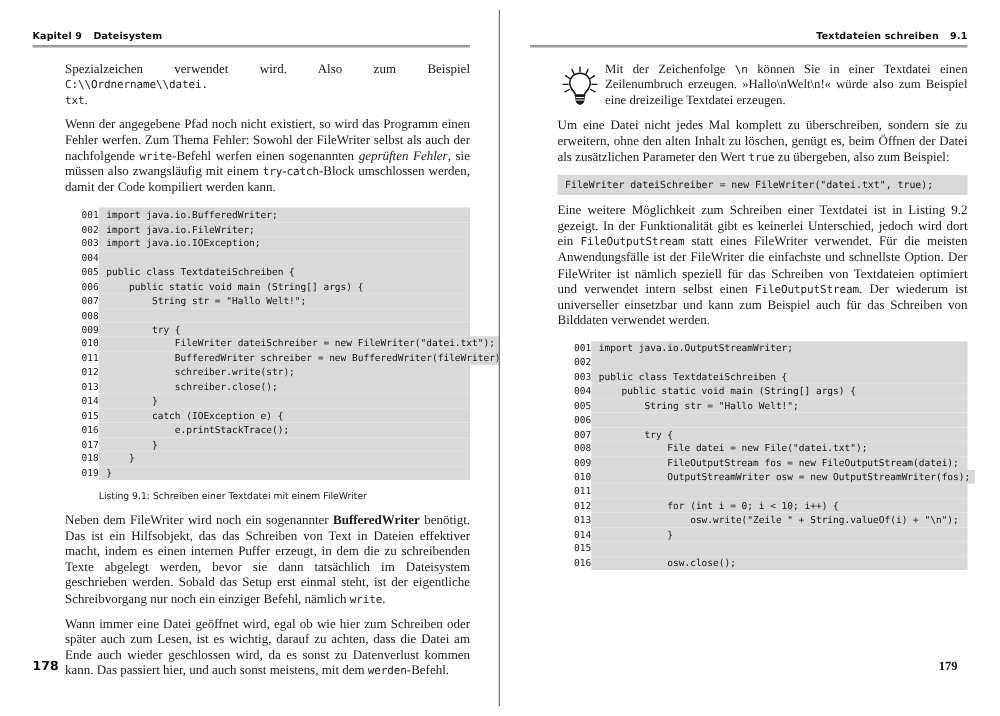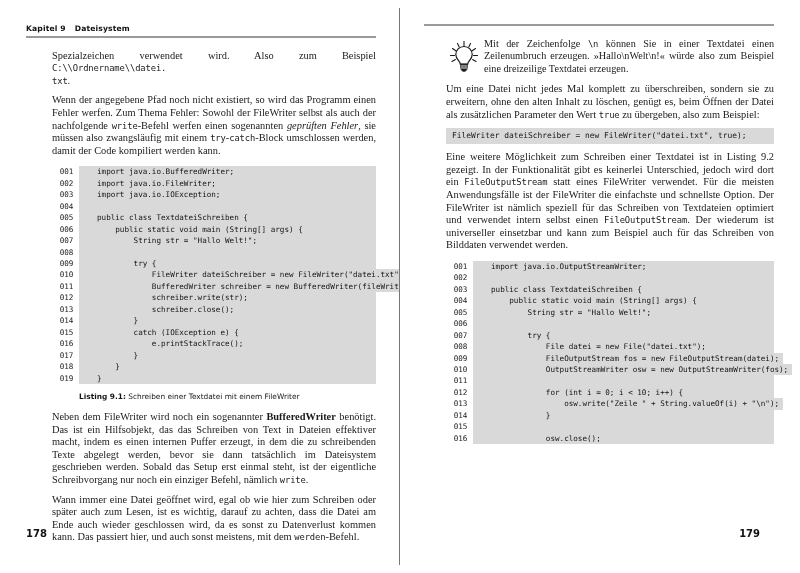--- a/index.html
+++ b/index.html
@@ -88,41 +88,41 @@
     line-height: 11.45px;
   }
   .code-line {
     display: flex;
     align-items: stretch;
     white-space: pre;
   }
   .ln {
     width: 27px;
     flex: 0 0 27px;
-    text-align: center;
+    text-align: right;
     padding-left: 2px;
     color: #1a1a1a;
     box-sizing: border-box;
   }
   .cd {
     flex: 1 1 auto;
     background: #d9d9d9;
-    padding-left: 18px;
+    padding-left: 6px;
     padding-right: 4px;
     color: #141414;
     box-sizing: border-box;
   }
   .caption {
     margin: 8px 0 0 27px;
     font-family: "DejaVu Sans", sans-serif;
     font-size: 7.4px;
     line-height: 10px;
     color: #161616;
   }
-  .caption .cap-b { font-weight: bold; }
+  .caption .cap-b { font-weight: normal; }
 
   
   .codebox1 {
     margin: 5px 0 7px 0;
     background: #d9d9d9;
     font-family: "DejaVu Sans Mono", monospace;
     font-size: 7.9px;
     line-height: 14px;
     padding: 1px 6px;
     white-space: pre;
@@ -153,21 +153,21 @@
   
   .folio {
     position: absolute;
     bottom: 34px;
     font-family: "DejaVu Sans", sans-serif;
     font-weight: bold;
     font-size: 10px;
     color: #111111;
   }
   .folio-left  { left: 26px; }
-  .folio-right { right: 40px; }
+  .folio-right { right: 34px; font-family: Liberation Serif, serif; }
 </style>
 </head>
 <body>
 
 <div class="spread">
 
   <div class="page page-left">
 
     <div class="runhead runhead-left">
       <span>Kapitel 9</span>
@@ -215,20 +215,25 @@
 
       <p class="tx">Wann immer eine Datei geöffnet wird, egal ob wie hier zum Schreiben oder später auch zum Lesen, ist es wichtig, darauf zu achten, dass die Datei am Ende auch wieder geschlossen wird, da es sonst zu Datenverlust kommen kann. Das passiert hier, und auch sonst meistens, mit dem <span class="mono-in">werden</span>-Befehl.</p>
 
     </div>
 
     <div class="folio folio-left">178</div>
   </div>
 
   <div class="page page-right">
 
+    <div class="runhead runhead-right">
+      <span>Textdateien schreiben</span>
+      <span class="sep-space"></span>
+      <span>9.1</span>
+    </div>
     <div class="rule"></div>
 
     <div class="body-col-r">
 
 
       <div class="tip">
         <div class="tip-icon">
           <svg viewBox="0 0 40 34" width="40" height="34" aria-hidden="true">
             <g stroke="#1a1a1a" stroke-width="1.1" stroke-linecap="round" fill="none">
               <line x1="20" y1="1.5" x2="20" y2="5.5"></line>

